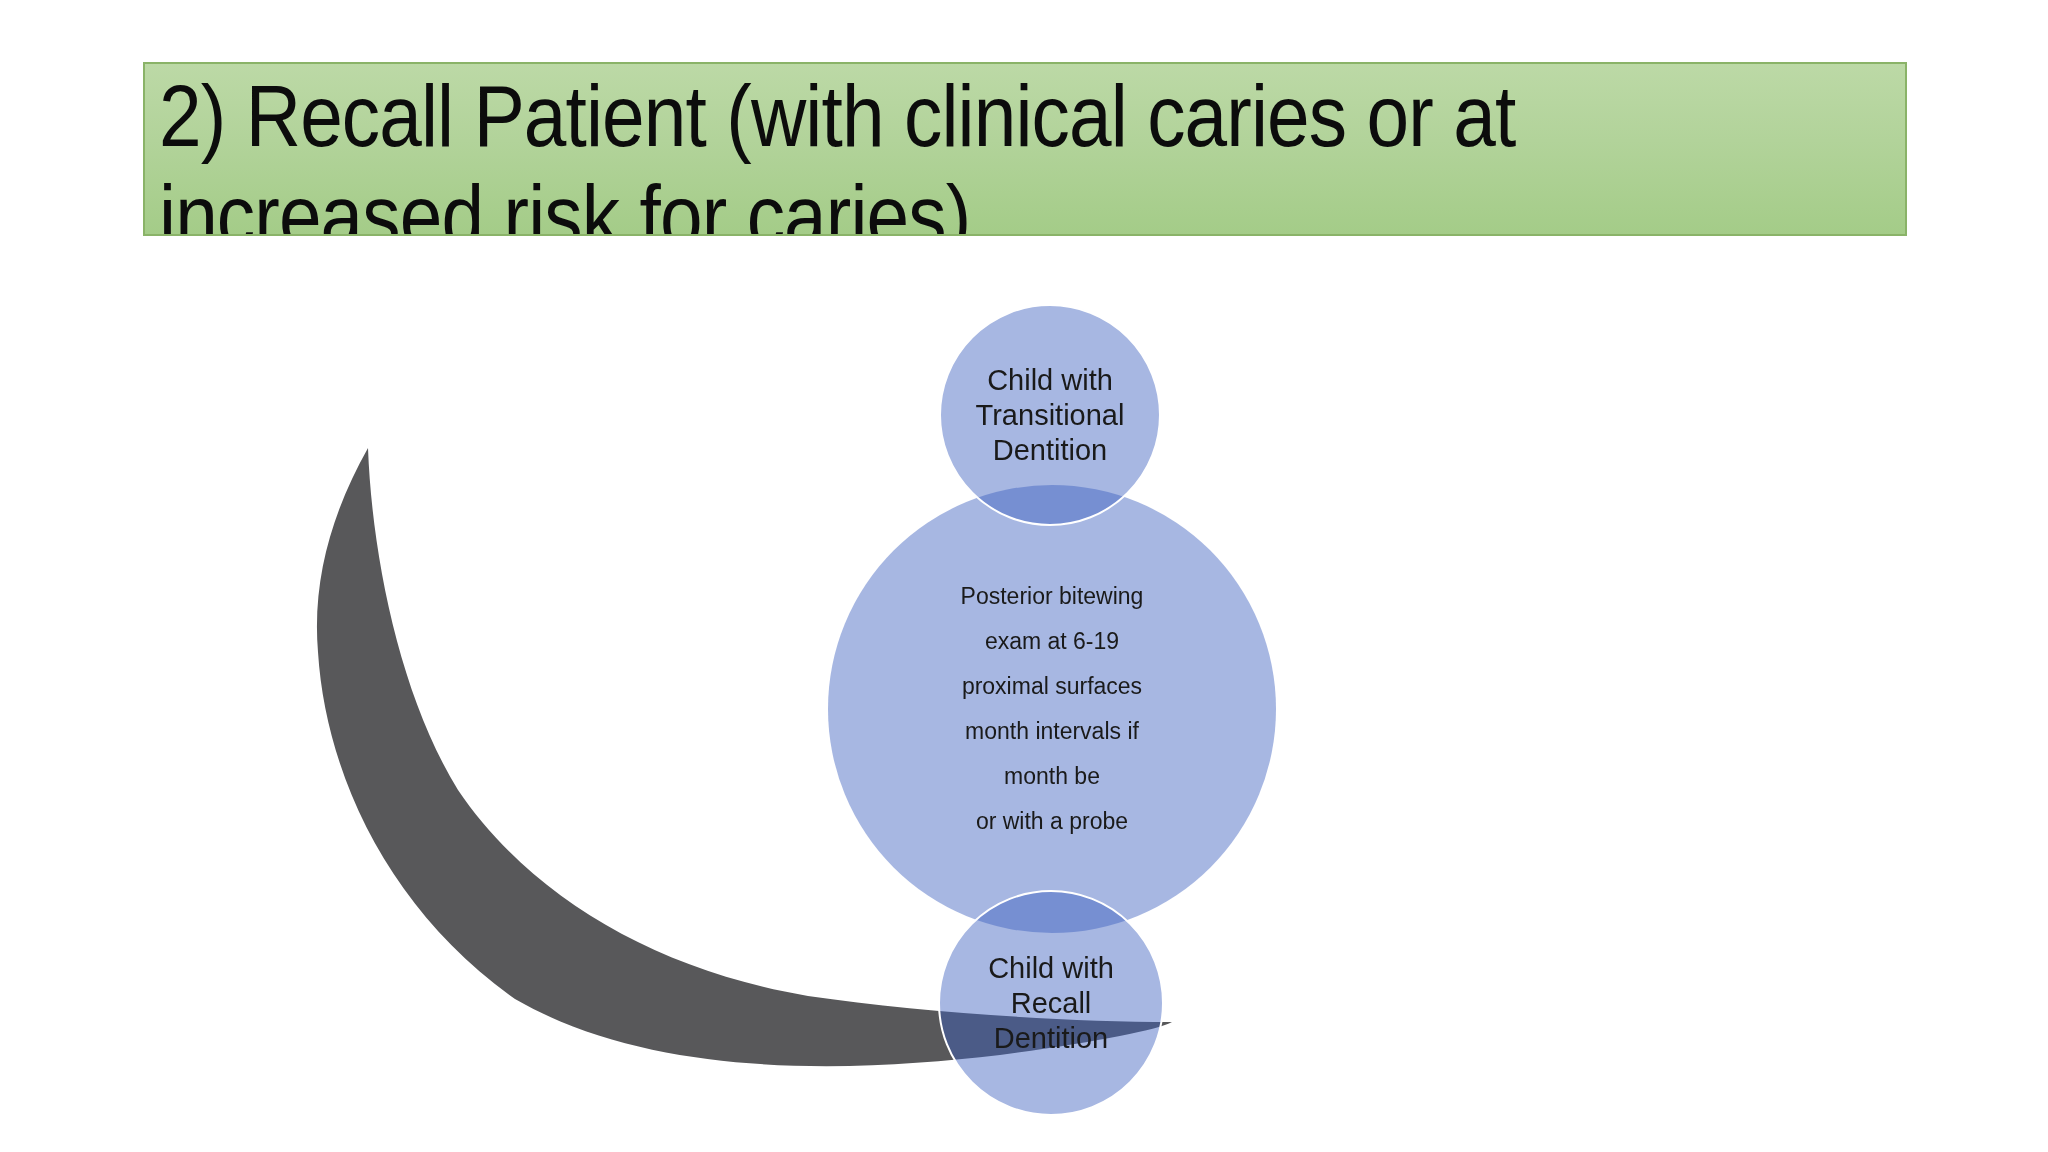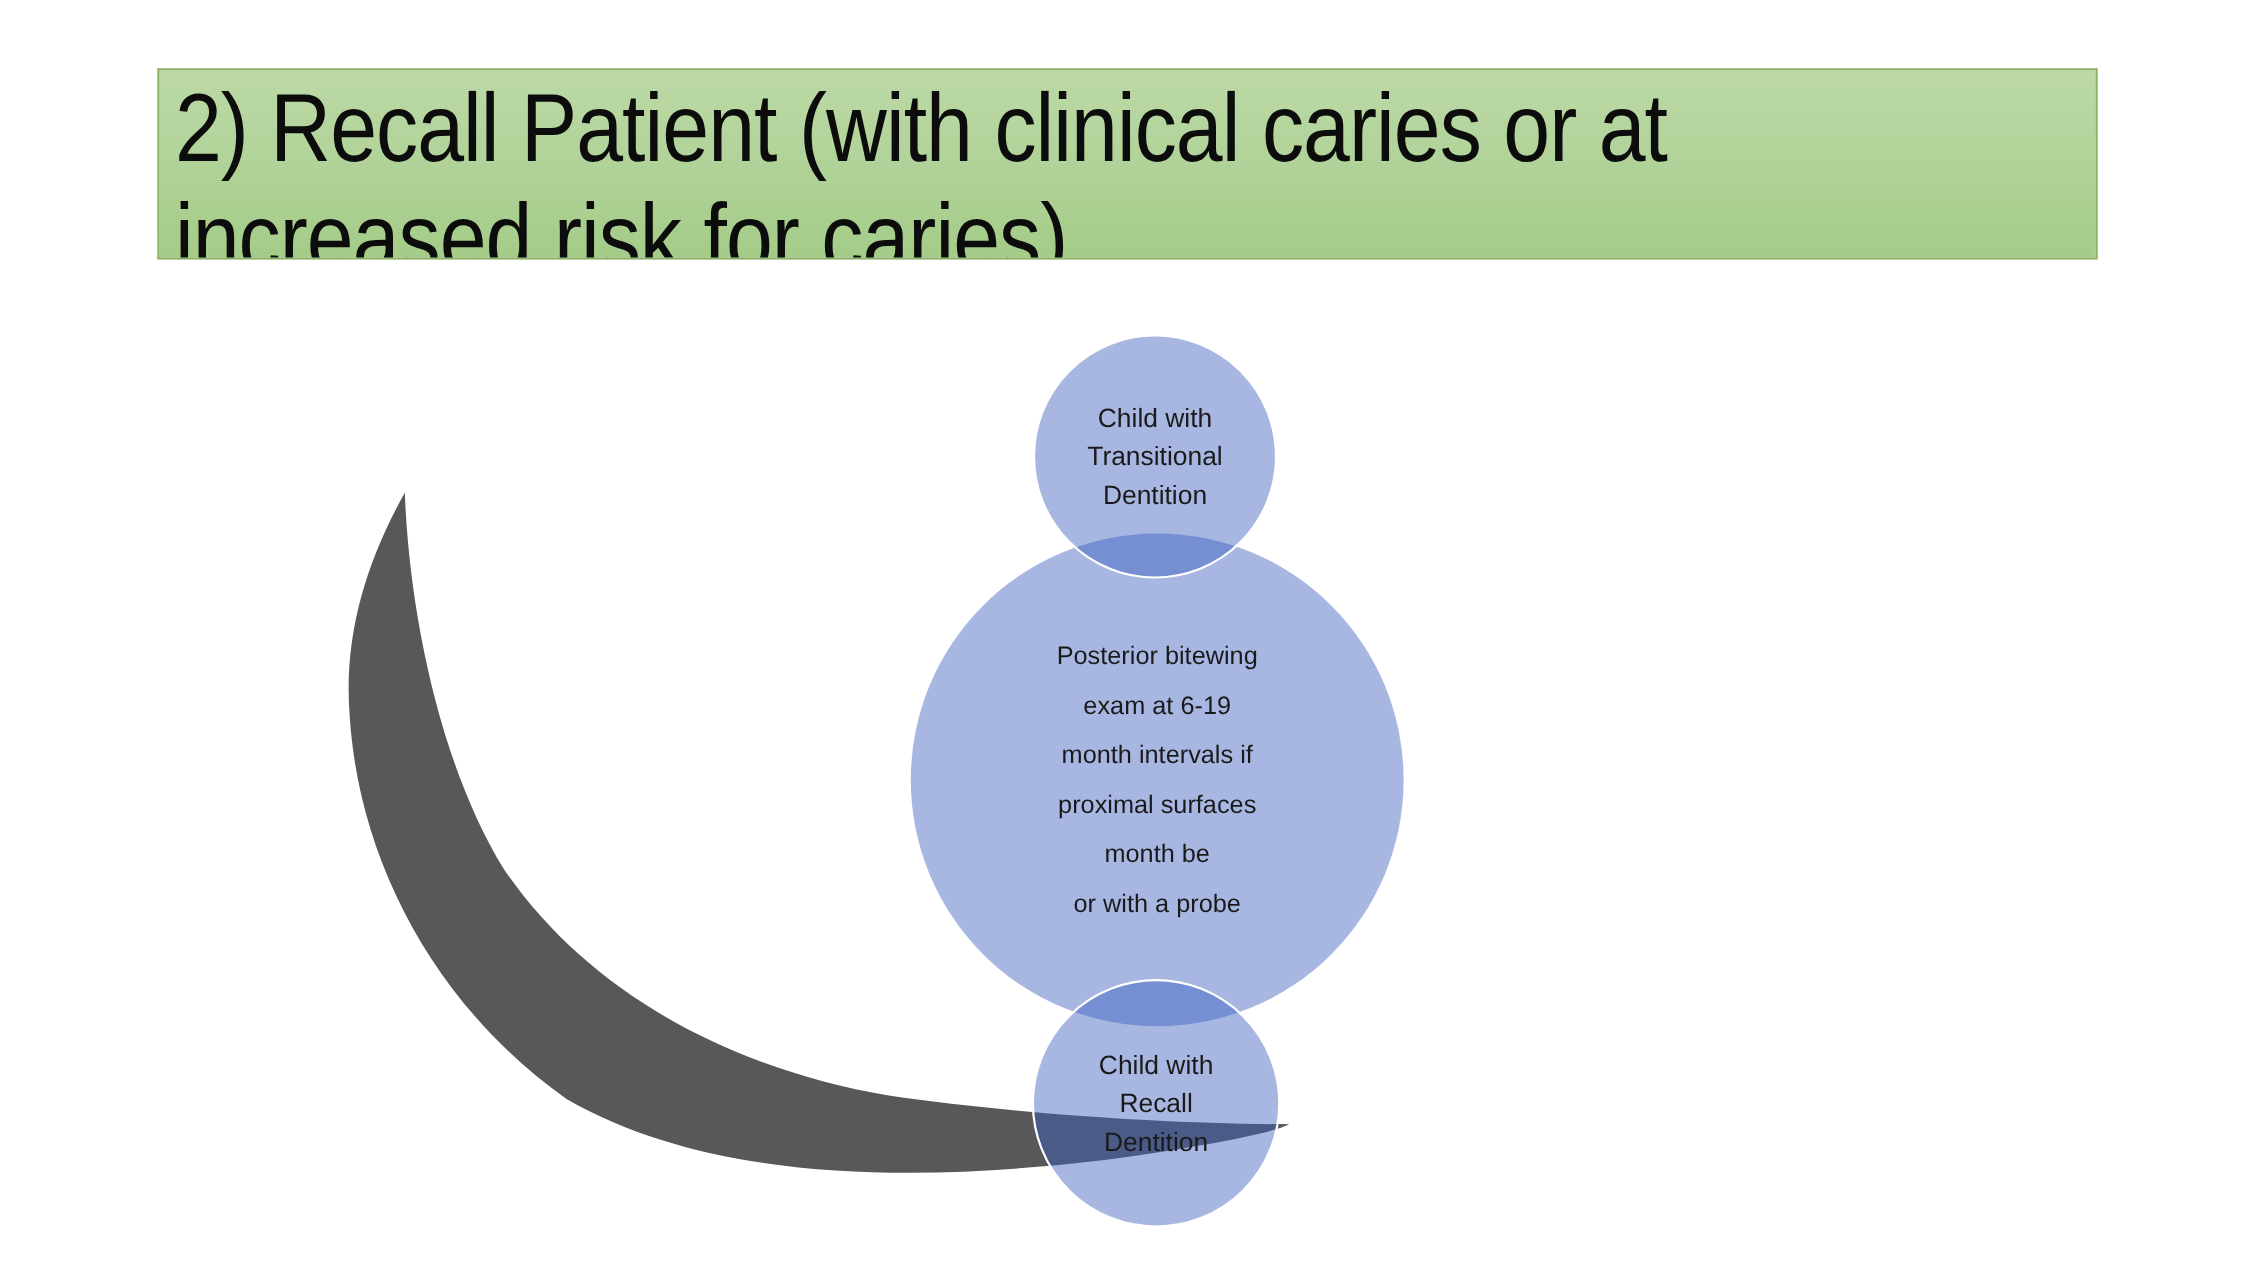--- a/index.html
+++ b/index.html
@@ -80,21 +80,21 @@
     width: 222px;
     height: 222px;
   }
   .circle-bottom {
     left: 938px;
     top: 890px;
     width: 226px;
     height: 226px;
   }
   .circle-small .t-line {
-    font-size: 24px;
+    font-size: 29px;
     line-height: 35px;
     white-space: nowrap;
   }
   .circle-middle .t-line {
     font-size: 23px;
     line-height: 45px;
     white-space: nowrap;
   }
 </style>
 </head>
@@ -117,22 +117,22 @@
              C 1090 1043 1158 1030 1172 1022
              C 1062 1022 918 1012 808 996
              C 655 970 530 896 458 790
              C 400 696 372 556 368 448
              Z"></path>
   </svg>
 
   <div class="circle circle-middle">
     <div class="t-line">Posterior bitewing</div>
     <div class="t-line">exam at 6-19</div>
+    <div class="t-line">proximal surfaces</div>
     <div class="t-line">month intervals if</div>
-    <div class="t-line">proximal surfaces</div>
     <div class="t-line">month be</div>
     <div class="t-line">or with a probe</div>
   </div>
 
   <div class="circle circle-small circle-top">
     <div class="t-line">Child with</div>
     <div class="t-line">Transitional</div>
     <div class="t-line">Dentition</div>
   </div>
 

